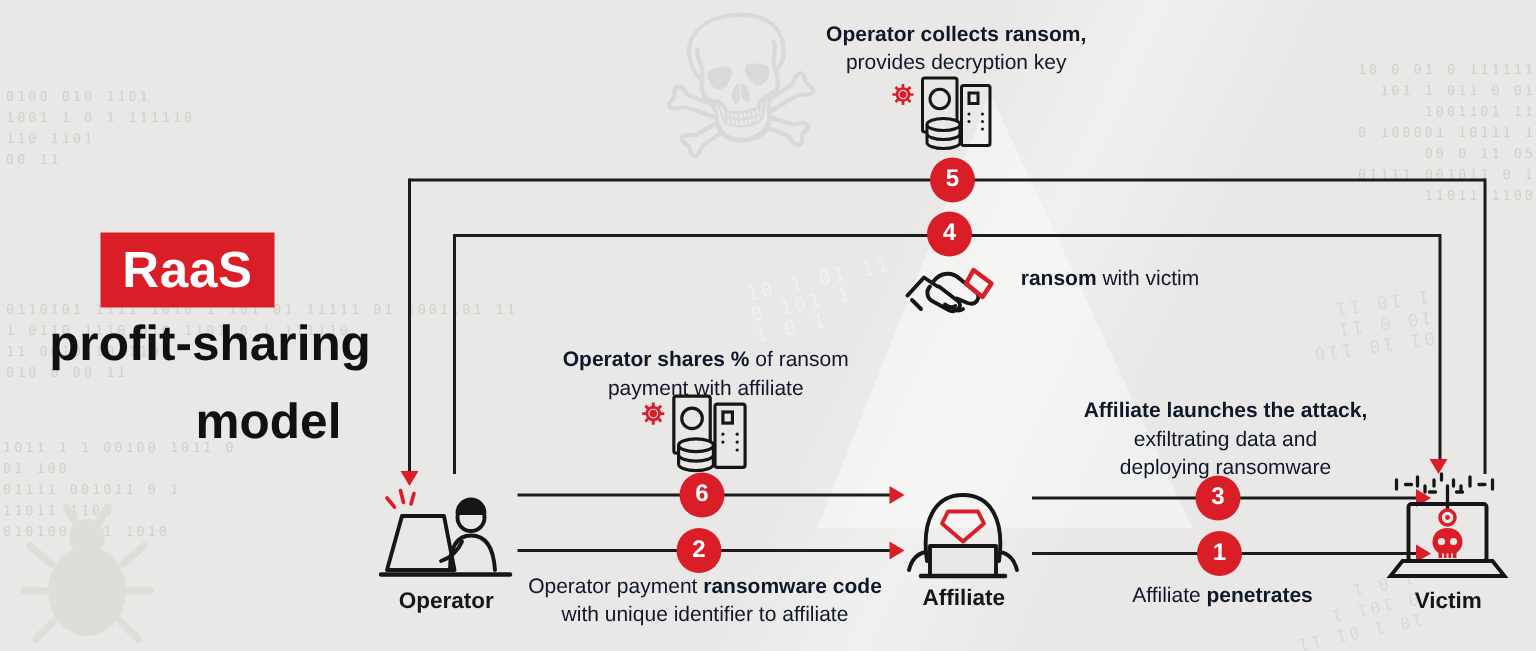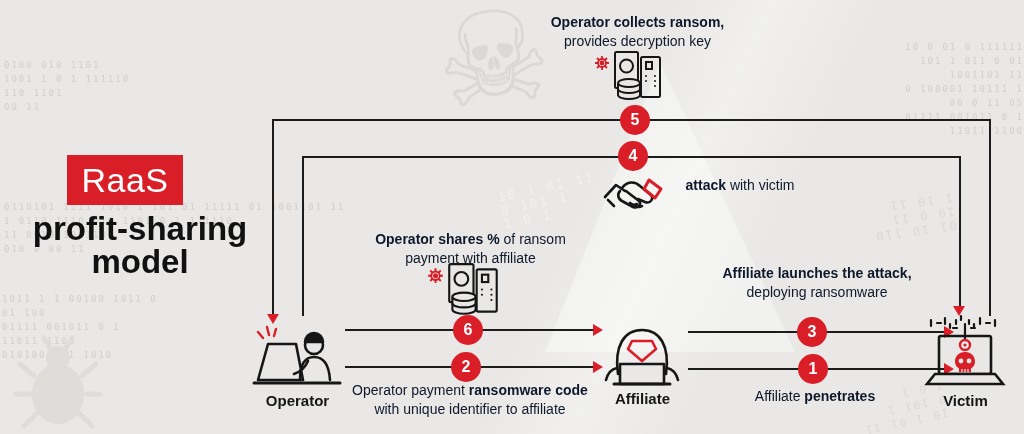--- a/index.html
+++ b/index.html
@@ -31,21 +31,21 @@
   .sheen{
     position:absolute;left:0;top:0;width:1024px;height:434px;
     background:linear-gradient(115deg, transparent 55%, rgba(255,255,255,.35) 63%, transparent 72%);
     pointer-events:none;
   }
   
   .red-badge{
     position:absolute;left:67px;top:155px;width:116px;height:50px;
     background:#da1e28;color:#ffffff;
     display:flex;align-items:center;justify-content:center;
-    font-size:34px;font-weight:normal;letter-spacing:.5px;
+    font-size:34px;font-weight:bold;letter-spacing:.5px;
   }
   .title-line{
     position:absolute;left:0;width:280px;text-align:center;
     font-size:33px;font-weight:bold;color:#111111;line-height:38px;
   }
   
   .line{position:absolute;background:#1c1c1c;}
   .circle{
     position:absolute;width:30px;height:30px;border-radius:50%;
     background:#da1e28;color:#ffffff;
@@ -106,21 +106,21 @@
       <ellipse cx="44" cy="58" rx="26" ry="30"></ellipse>
       <circle cx="44" cy="22" r="12"></circle>
     </g>
     <g stroke="#deddda" stroke-width="5" fill="none" stroke-linecap="round">
       <path d="M20 40 L6 28 M68 40 L82 28 M16 58 L2 58 M72 58 L86 58 M22 78 L10 90 M66 78 L78 90 M36 12 L30 2 M52 12 L58 2"></path>
     </g>
   </svg>
 
   <div class="red-badge">RaaS</div>
   <div class="title-line" style="top:210px;">profit-sharing</div>
-  <div class="title-line" style="top:243px;">model</div>
+  <div class="title-line" style="top:262px;padding-left:39px;">model</div>
 
   <div class="line" style="left:273px;top:119px;width:717px;height:2px;"></div>
   <div class="line" style="left:272px;top:119px;width:2px;height:196px;"></div>
   <div class="line" style="left:989px;top:119px;width:2px;height:197px;"></div>
   <div class="arrow-d" style="left:267px;top:314px;"></div>
 
   <div class="line" style="left:303px;top:156px;width:657px;height:2px;"></div>
   <div class="line" style="left:302px;top:156px;width:2px;height:160px;"></div>
   <div class="line" style="left:959px;top:156px;width:2px;height:152px;"></div>
   <div class="arrow-d" style="left:953px;top:306px;"></div>
@@ -143,30 +143,31 @@
   <div class="circle" style="left:797px;top:317px;">3</div>
   <div class="circle" style="left:451px;top:352px;">2</div>
   <div class="circle" style="left:798px;top:354px;">1</div>
 
   <div class="txt" style="left:510px;top:13px;width:255px;">
     <div><span class="b">Operator collects ransom,</span></div>
     <div><span>provides decryption key</span></div>
   </div>
 
   <div class="txt" style="left:655px;top:176px;width:170px;">
-    <div><span class="b">attack</span><span> with victim</span></div>
+    <div><span class="b">ransom</span><span> with victim</span></div>
   </div>
 
   <div class="txt" style="left:348px;top:230px;width:245px;">
     <div><span class="b">Operator shares %</span><span> of ransom</span></div>
     <div><span>payment with affiliate</span></div>
   </div>
 
   <div class="txt" style="left:697px;top:264px;width:240px;">
     <div><span class="b">Affiliate launches the attack,</span></div>
+    <div><span>exfiltrating data and</span></div>
     <div><span>deploying ransomware</span></div>
   </div>
 
   <div class="txt" style="left:342px;top:381px;width:256px;">
     <div><span>Operator payment </span><span class="b">ransomware code</span></div>
     <div><span>with unique identifier to affiliate</span></div>
   </div>
 
   <div class="txt" style="left:700px;top:387px;width:230px;">
     <div><span>Affiliate </span><span class="b">penetrates</span></div>

